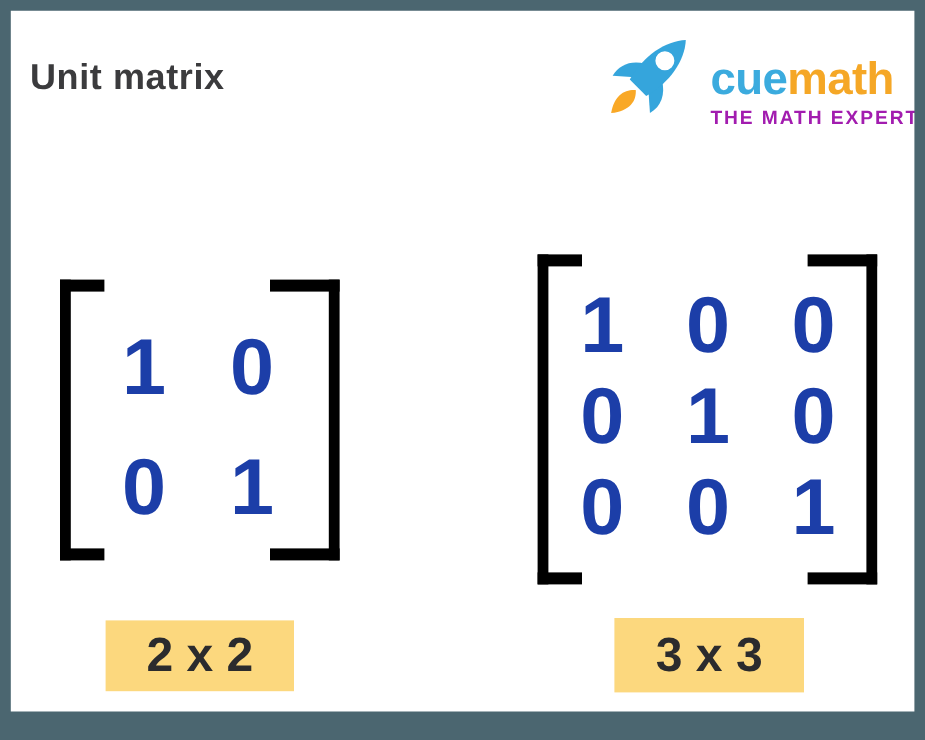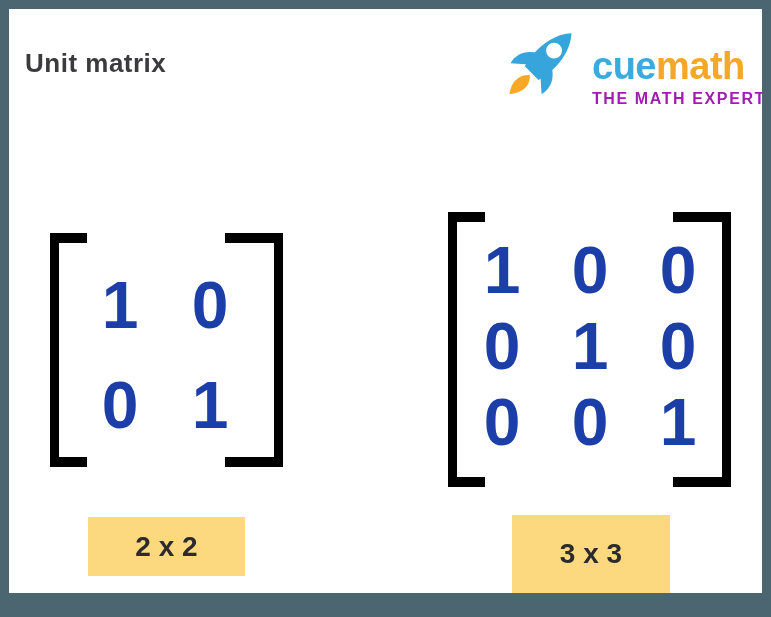--- a/index.html
+++ b/index.html
@@ -22,21 +22,21 @@
     border-bottom-width: 24px;
     pointer-events: none;
     z-index: 10;
   }
 
   .title {
     position: absolute;
     left: 25px;
     top: 48px;
     margin: 0;
-    font-size: 26px;
+    font-size: 30px;
     font-weight: bold;
     letter-spacing: 0.5px;
     color: #3B3B3D;
   }
 
   
   .logo {
     position: absolute;
     left: 497px;
     top: 16px;
@@ -101,21 +101,21 @@
     color: #1C3EA8;
   }
 
   
   .size-label {
     position: absolute;
     background: #FCD87E;
     display: flex;
     align-items: center;
     justify-content: center;
-    font-size: 28px;
+    font-size: 40px;
     font-weight: bold;
     color: #2B2B2D;
   }
 </style>
 </head>
 <body>
 
 <div class="canvas">
 
   <h1 class="title">Unit matrix</h1>
@@ -156,16 +156,16 @@
     <span class="digit">0</span>
     <span class="digit">0</span>
     <span class="digit">0</span>
     <span class="digit">1</span>
     <span class="digit">0</span>
     <span class="digit">0</span>
     <span class="digit">0</span>
     <span class="digit">1</span>
   </div>
 
-  <div class="size-label" style="left:512px; top:515px; width:158px; height:78px">3 x 3</div>
+  <div class="size-label" style="left:512px; top:515px; width:158px; height:62px">3 x 3</div>
 
   <div class="frame"></div>
 </div>
 
 </body></html>

